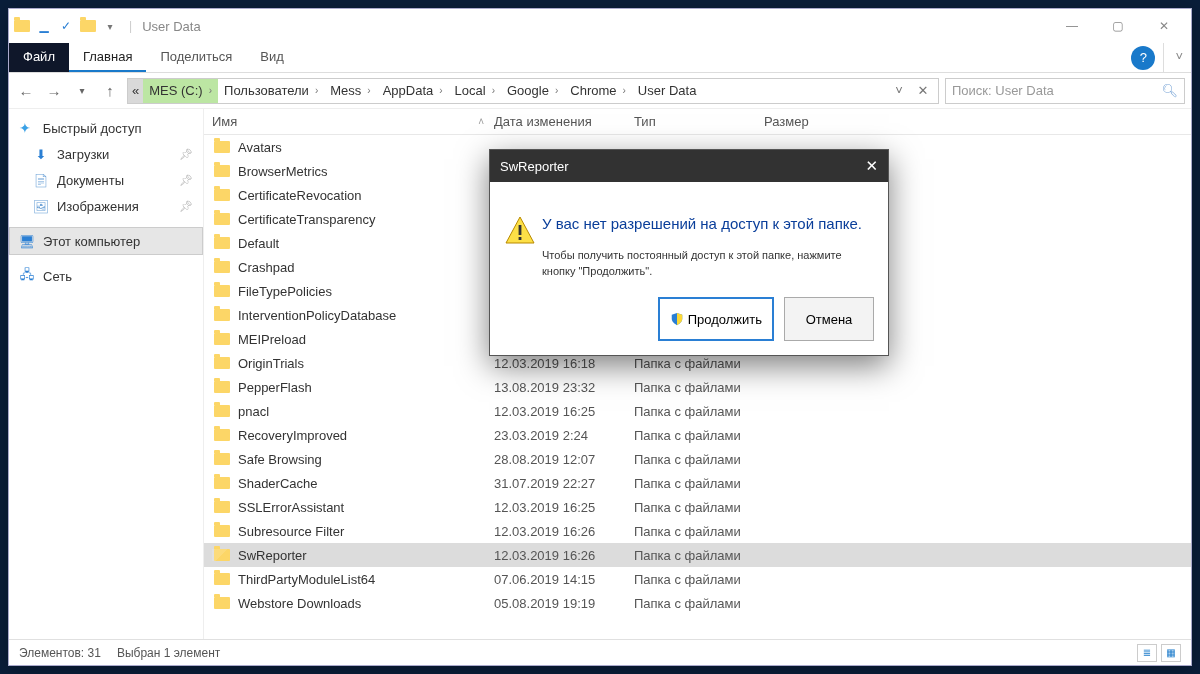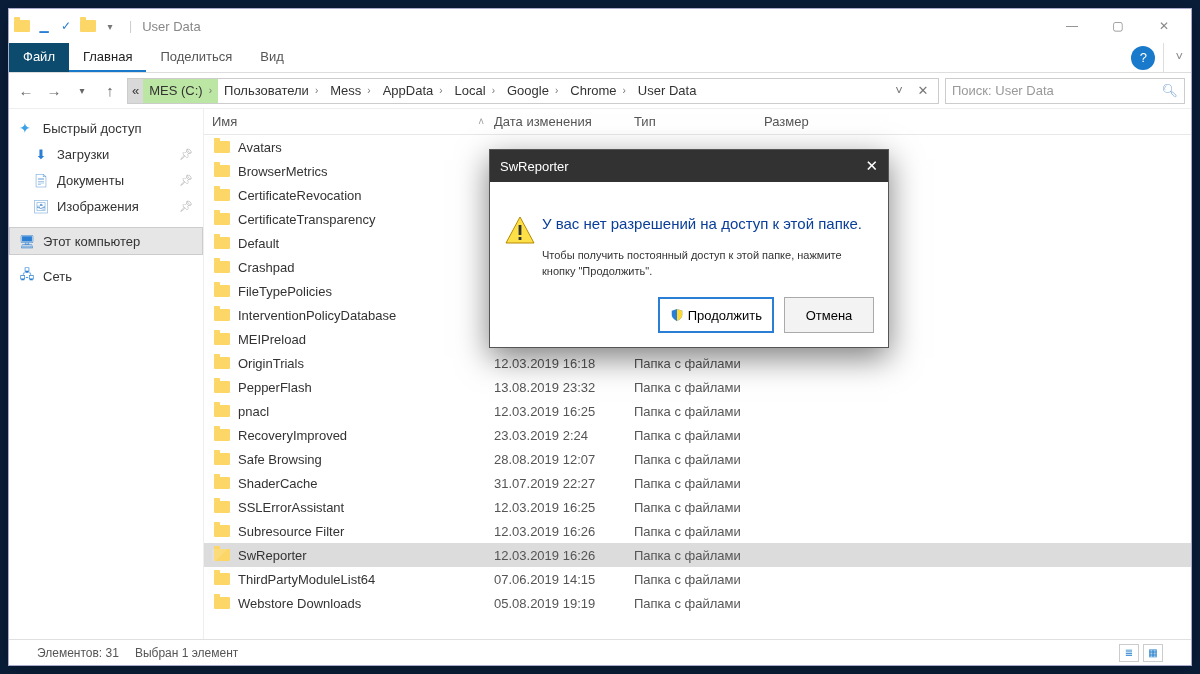--- a/index.html
+++ b/index.html
@@ -40,21 +40,21 @@
   .win-ctrl { width: 46px; height: 34px; display: flex; align-items: center; justify-content: center; color: #888; }
   
   .menubar {
     display: flex;
     align-items: stretch;
     border-bottom: 1px solid #ddd;
     height: 30px;
     background: #fff;
   }
   .menu-item { padding: 6px 14px; color: #555; font-size: 13px; }
-  .menu-item.file { background: #0c4a6e; color: #fff; }
+  .menu-item.file { background: #0f172a; color: #fff; }
   .menu-item.active { border-bottom: 2px solid #1979ca; color:#222; }
   .menubar .help { margin-left: auto; width: 24px; height: 24px; border-radius: 50%; background: #1979ca; color: #fff; display: flex; align-items: center; justify-content: center; align-self: center; margin-right: 8px; font-size: 13px; }
   
   .navrow {
     display: flex;
     align-items: center;
     height: 36px;
     padding: 4px 6px;
     gap: 6px;
     border-bottom: 1px solid #eee;
@@ -108,41 +108,41 @@
   .rows { flex: 1; overflow: hidden; }
   .row { display: flex; height: 24px; align-items: center; font-size: 13px; color: #333; }
   .row.selected { background: #dcdcdc; }
   .row .c-name { width: 290px; padding-left: 10px; display:flex; align-items:center; gap:8px; }
   .row .c-date { width: 140px; color:#555; }
   .row .c-type { width: 130px; color:#555; }
   .row .fld { width: 16px; height: 12px; background: #fcd667; border-radius: 1px; display:inline-block; position:relative;}
   .row .fld::before { content:""; position:absolute; top:-3px; left:0; width:6px; height:3px; background:#fcd667; border-radius:1px 1px 0 0;}
   .row.selected .fld::after { content:""; position:absolute; left:-2px; top:0; width:20px; height:12px; background:linear-gradient(135deg,#fff2 50%,transparent 50%);}
   
-  .statusbar { height: 26px; border-top: 1px solid #e0e0e0; display: flex; align-items: center; padding: 0 28px; gap: 16px; font-size: 12px; color: #555;}
+  .statusbar { height: 26px; border-top: 1px solid #e0e0e0; display: flex; align-items: center; padding: 0 10px; gap: 16px; font-size: 12px; color: #555;}
   .view-icons { margin-left:auto; display:flex; gap:4px;}
   .view-icon { width:20px; height:18px; border:1px solid #ccc; display:flex; align-items:center; justify-content:center; font-size:10px; color:#1979ca;}
   
   .dialog {
     position: absolute;
     left: 480px; top: 140px;
     width: 400px;
     background: #fff;
     border: 1px solid #555;
     box-shadow: 0 10px 30px rgba(0,0,0,0.5);
     z-index: 10;
   }
   .dlg-title { background: #323232; color: #fff; height: 32px; display:flex; align-items:center; padding: 0 10px; font-size:13px; }
   .dlg-close { margin-left:auto; font-size:15px; color:#fff; }
   .dlg-body { display:flex; padding: 32px 18px 8px 14px; gap: 6px; }
   .dlg-msg { flex:1; }
   .dlg-main { color:#0a3e9a; font-size:15px; margin-bottom: 14px; line-height:1.35;}
   .dlg-sub { color:#333; font-size:11px; line-height:1.4;}
   .dlg-buttons { display:flex; justify-content:flex-end; gap:10px; padding: 10px 14px 14px; }
-  .dlg-btn { min-width: 90px; height: 36px; border: 1px solid #aaa; background: #f3f3f3; display:flex; align-items:center; justify-content:center; font-size:13px; gap:4px; padding:7px 10px;}
+  .dlg-btn { min-width: 90px; height: 44px; border: 1px solid #aaa; background: #f3f3f3; display:flex; align-items:center; justify-content:center; font-size:13px; gap:4px; padding:7px 10px;}
   .dlg-btn.primary { border: 2px solid #2a7fd4; background:#fff;}
   .shield { width:14px; height:14px; }
   .warn-tri { width:32px; height:32px; }
 </style>
 </head>
 <body>
 
 <div class="window">
 
   <div class="titlebar">

